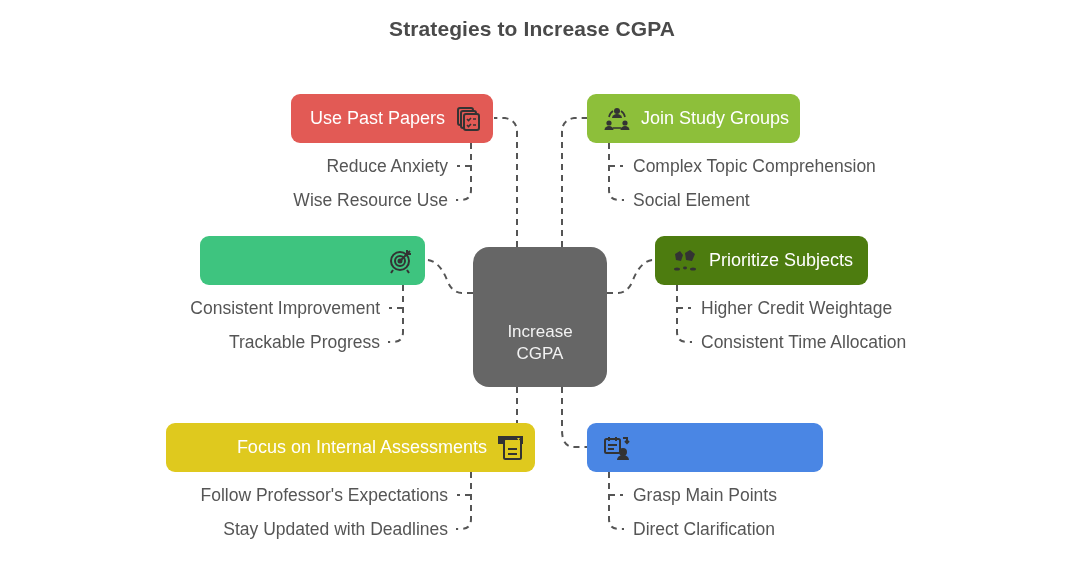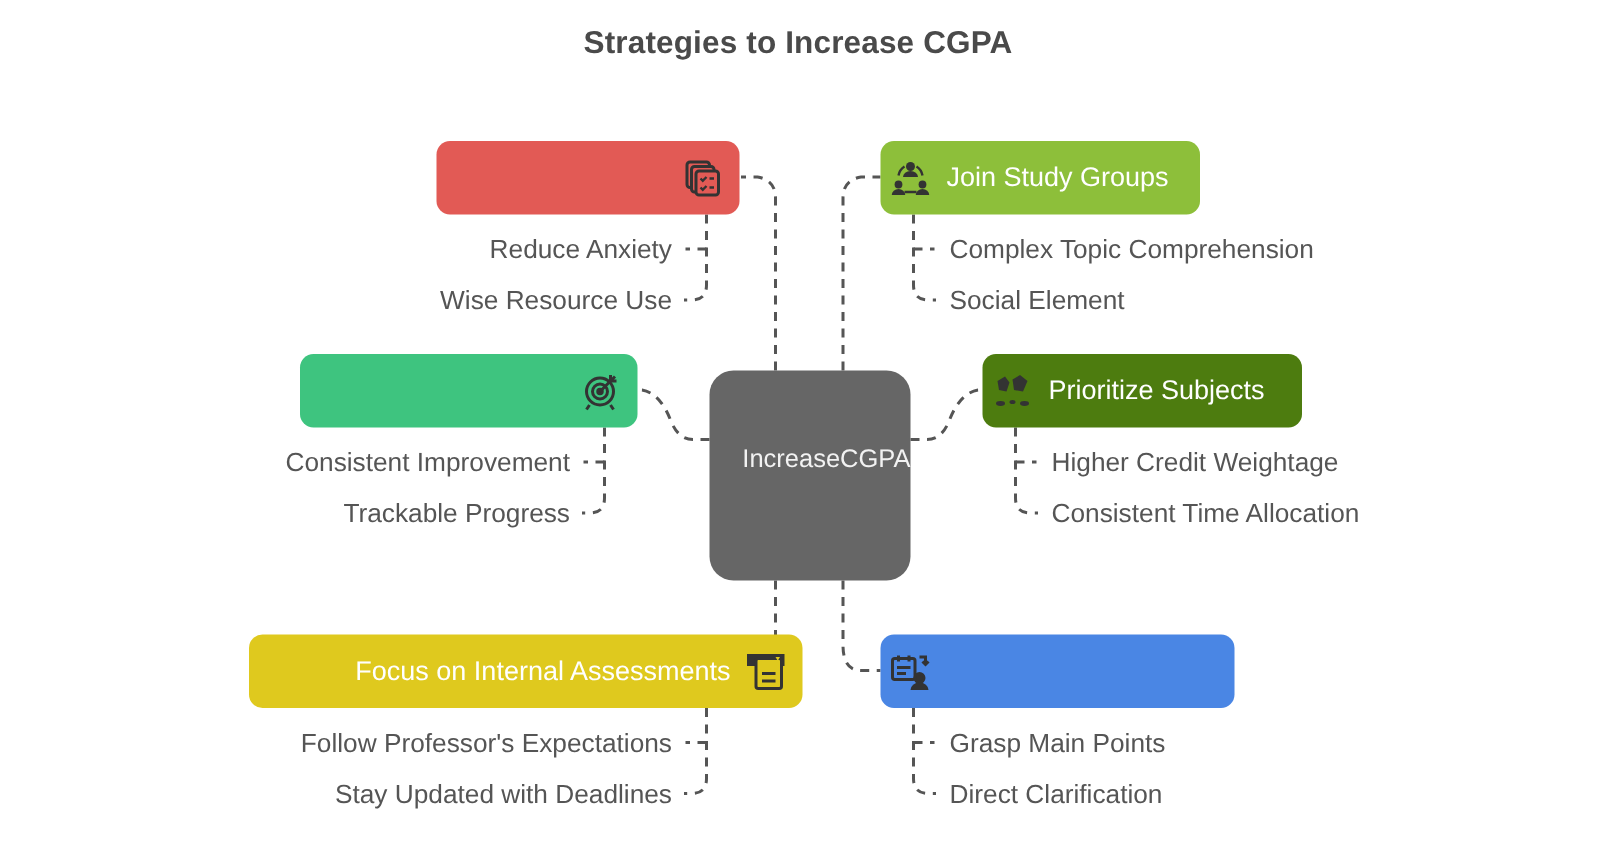--- a/index.html
+++ b/index.html
@@ -3,26 +3,26 @@
 <meta charset="utf-8">
 <style>
   html, body { margin: 0; padding: 0; background: #ffffff; }
   body { width: 1080px; height: 565px; position: relative; overflow: hidden;
          font-family: "Liberation Sans", "DejaVu Sans", sans-serif; color: #555555; }
   .title { position: absolute; top: 17px; left: 0; width: 1064px; text-align: center;
            font-size: 21px; font-weight: bold; color: #4a4a4a; letter-spacing: 0.1px; }
   svg.lines { position: absolute; left: 0; top: 0; }
   .center { position: absolute; left: 473px; top: 247px; width: 134px; height: 140px;
             background: #666666; border-radius: 16px; color: #f2f2f2; font-size: 17px;
-            display: flex; align-items: center; justify-content: flex-end;
+            display: flex; flex-direction: column; align-items: center; justify-content: flex-end;
             box-sizing: border-box; padding-bottom: 22px; text-align: center; line-height: 22px; }
   .node { position: absolute; height: 49px; border-radius: 9px; color: #ffffff; font-size: 18px;
           display: flex; align-items: center; box-sizing: border-box; white-space: nowrap; }
   .node.left { justify-content: flex-end; padding-right: 10px; }
-  .node.right { justify-content: flex-start; padding-left: 6px; }
+  .node.right { justify-content: flex-start; padding-left: 16px; }
   .node .icon { width: 28px; height: 28px; display: inline-flex; align-items: center; justify-content: center; flex: none; }
   .node.left .icon { margin-left: 10px; }
   .node.right .icon { margin-right: 10px; }
   .leaf { position: absolute; font-size: 17.5px; color: #555555; white-space: nowrap; line-height: 20px; }
   .leaf.left { text-align: right; }
 </style>
 </head>
 <body>
 
 <div class="title">Strategies to Increase CGPA</div>
@@ -54,20 +54,21 @@
   <path d="M609 472 V519 Q609 529 619 529 H624"></path>
   <path d="M609 495 H623"></path>
 </svg>
 
 <div class="center">
   <span>Increase</span>
   <span>CGPA</span>
 </div>
 
 <div class="node left" style="left:291px; top:94px; width:202px; background:#e25a55;">
+  <span>Use Past Papers</span>
   <span class="icon">
     <svg width="26" height="26" viewBox="0 0 26 26" fill="none" stroke="#333" stroke-width="2">
       <rect x="2" y="2" width="15" height="17" rx="2"></rect>
       <rect x="5" y="5" width="15" height="17" rx="2" fill="#e25a55"></rect>
       <rect x="8" y="8" width="15" height="16" rx="2" fill="#e25a55"></rect>
       <path d="M11 13 l1.5 1.5 l2.5 -2.5 M17 13 h3 M11 19 l1.5 1.5 l2.5 -2.5 M17 19 h3" stroke-width="1.6"></path>
     </svg>
   </span>
 </div>
 <div class="leaf left" style="right:632px; top:156px;">Reduce Anxiety</div>

